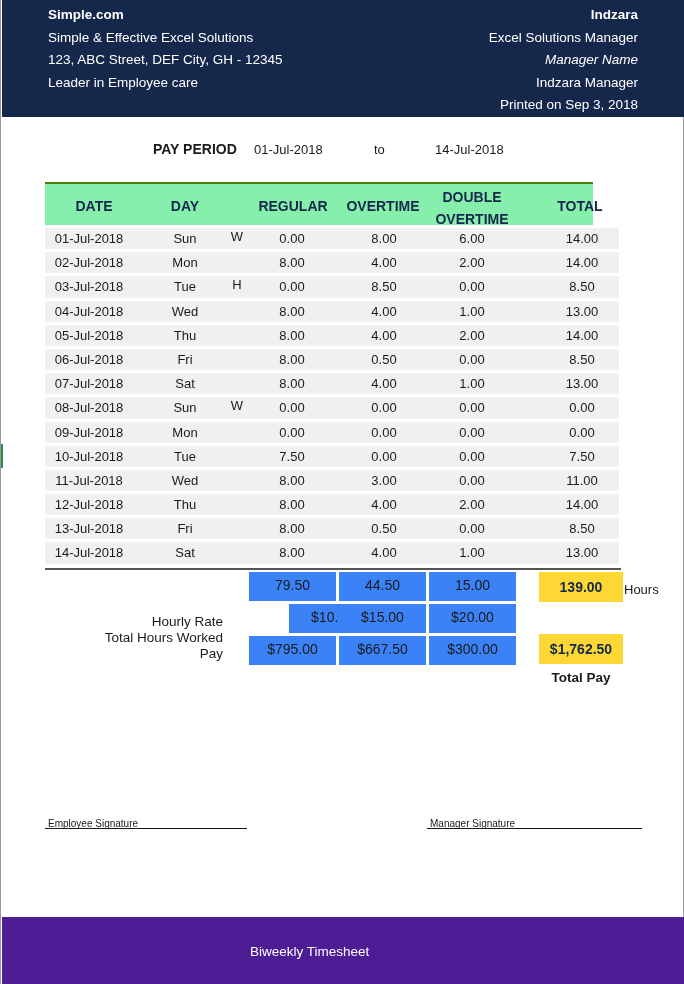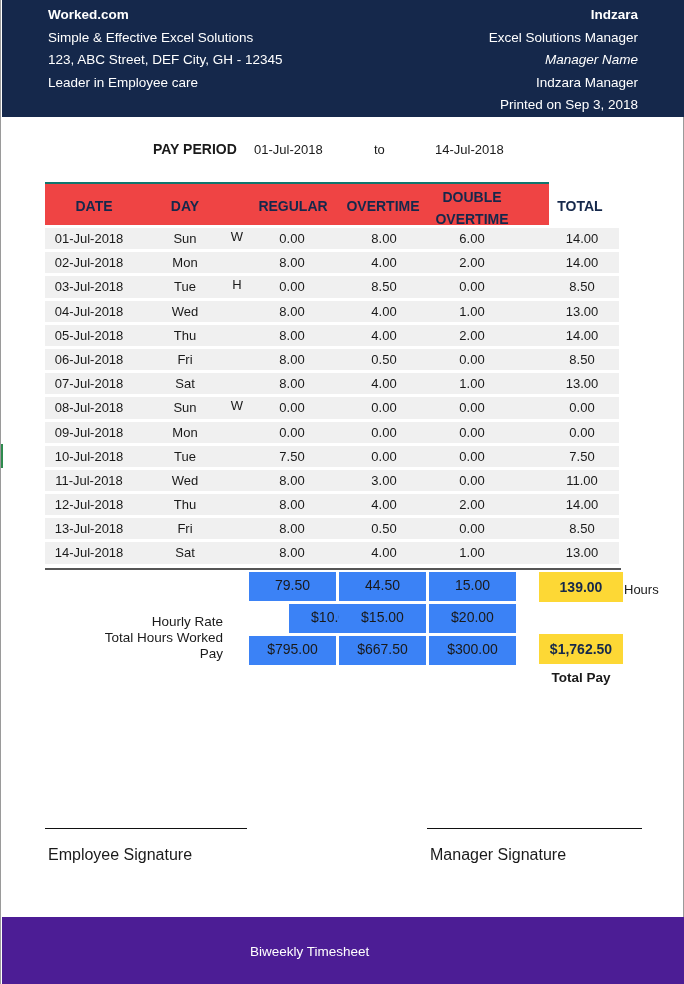--- a/index.html
+++ b/index.html
@@ -10,55 +10,55 @@
   .hdr-right { position: absolute; right: 46px; top: 4px; line-height: 22.6px; text-align: right; }
   .bold { font-weight: bold; }
   .italic { font-style: italic; }
 
   .period { position: absolute; top: 142px; font-size: 13px; }
   .period-label { left: 152px; font-weight: bold; font-size: 14px; top: 141px; }
   .period-from { left: 253px; }
   .period-to { left: 373px; }
   .period-end { left: 434px; }
 
-  .thead { position: absolute; left: 44px; top: 182px; width: 504px; height: 43px; background: #ef4444; border-top: 2px solid #0f766e; font-weight: bold; font-size: 14px; color: #15284b; }
+  .thead { position: absolute; left: 44px; top: 182px; width: 548px; height: 43px; background: #86efac; border-top: 2px solid #4d7c0f; font-weight: bold; font-size: 14px; color: #15284b; }
   .th { position: absolute; text-align: center; }
   .rows { position: absolute; left: 44px; top: 228px; width: 576px; }
   .row { position: relative; height: 21.2px; margin-bottom: 3px; background: #f0f0f0; width: 574px; font-size: 13px; }
   .cell { position: absolute; top: 3px; text-align: center; }
   .c-date { left: 0; width: 88px; }
   .c-day { left: 112px; width: 56px; }
   .c-flag { left: 182px; width: 20px; top: 1px; }
   .c-reg { left: 220px; width: 54px; }
   .c-ot { left: 312px; width: 54px; }
   .c-dot { left: 400px; width: 54px; }
   .c-tot { left: 502px; width: 70px; }
   .rule { position: absolute; left: 44px; top: 568px; width: 576px; height: 2px; background: #555; }
 
   .sum-label { position: absolute; text-align: right; font-size: 13.5px; width: 180px; left: 42px; }
   .box { position: absolute; background: #3b82f6; text-align: center; font-size: 14px; width: 87px; height: 29px; line-height: 26px; }
   .gold { position: absolute; background: #fdd835; text-align: center; font-weight: bold; font-size: 14px; color: #15284b; width: 84px; height: 30px; line-height: 30px; }
   .hours-lbl { position: absolute; left: 623px; top: 582px; font-size: 13px; }
   .totalpay-lbl { position: absolute; left: 538px; top: 670px; font-weight: bold; font-size: 13.5px; width: 84px; text-align: center; }
 
   .sig-line { position: absolute; top: 828px; height: 1px; background: #111; }
-  .sig-lbl { position: absolute; top: 846px; font-size: 16px; }
+  .sig-lbl { position: absolute; top: 818px; font-size: 10px; text-decoration: underline; }
 
   .footer { position: absolute; left: 1px; top: 917px; width: 682px; height: 67px; background: #4c1d95; color: #ffffff; }
   .footer-text { position: absolute; left: 248px; top: 27px; font-size: 13.5px; }
   .edge-mark { position: absolute; left: 0; top: 444px; width: 2px; height: 24px; background: #2e8b4e; }
 </style>
 </head>
 <body>
 
 <div class="page">
 
   <div class="header">
     <div class="hdr-left">
-      <div class="bold">Worked.com</div>
+      <div class="bold">Simple.com</div>
       <div>Simple &amp; Effective Excel Solutions</div>
       <div>123, ABC Street, DEF City, GH - 12345</div>
       <div>Leader in Employee care</div>
     </div>
     <div class="hdr-right">
       <div class="bold">Indzara</div>
       <div>Excel Solutions Manager</div>
       <div class="italic">Manager Name</div>
       <div>Indzara Manager</div>
       <div>Printed on Sep 3, 2018</div>

